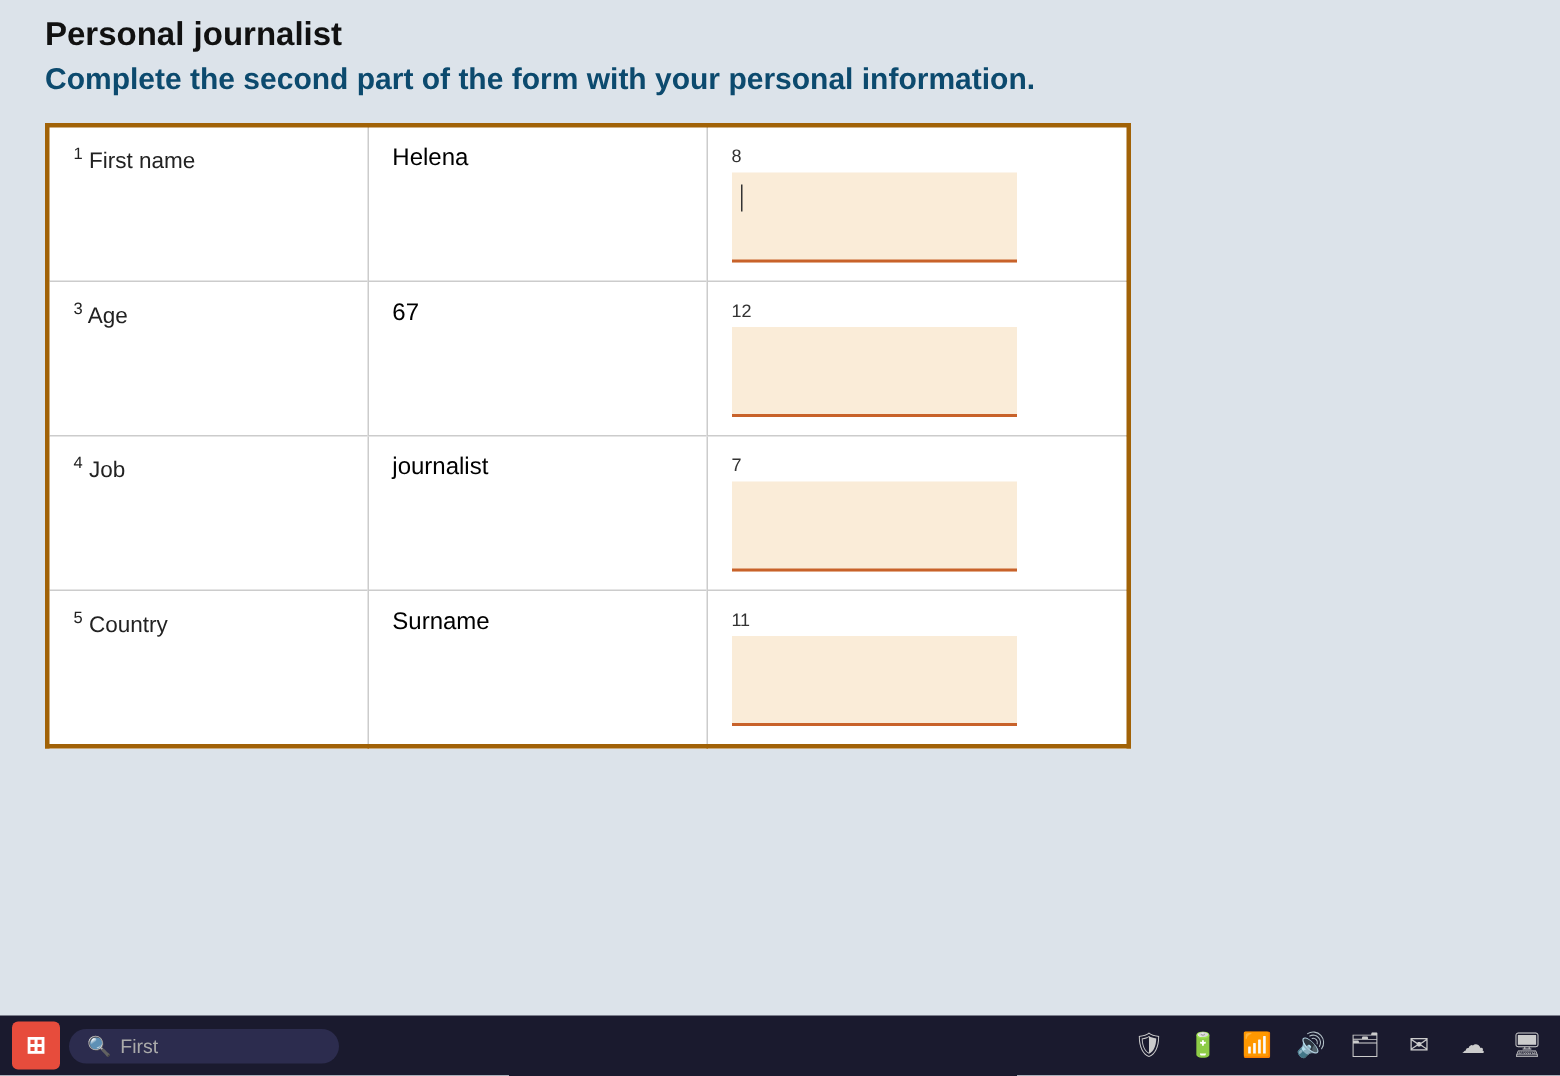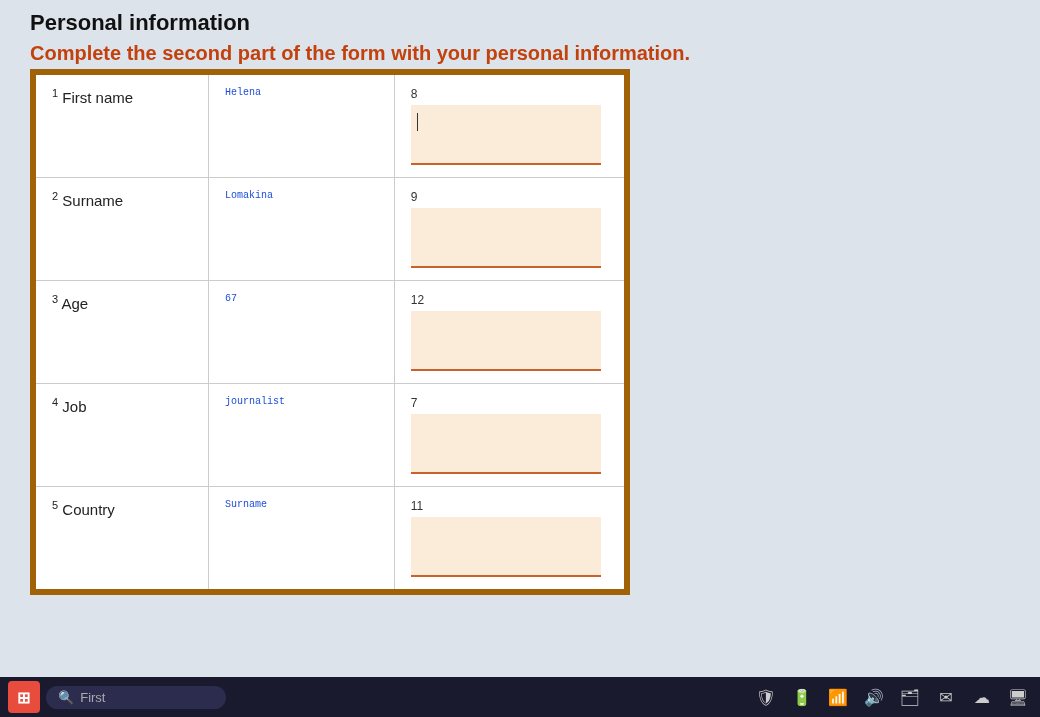--- a/index.html
+++ b/index.html
@@ -21,29 +21,29 @@
     .page-title {
       font-size: 22px;
       font-weight: bold;
       color: #111;
       margin-bottom: 6px;
     }
 
     .page-subtitle {
       font-size: 20px;
       font-weight: bold;
-      color: #c2410c;
-      margin-bottom: 4px;
+      color: #0c4a6e;
+      margin-bottom: 17px;
     }
 
     .form-table {
       border-collapse: collapse;
-      width: 600px;
+      width: 724px;
       background: #fff;
-      border: 6px solid #a16207;
+      border: 3px solid #a16207;
     }
 
     .form-table tr {
       border-bottom: 1px solid #ccc;
     }
 
     .form-table td {
       padding: 12px 16px;
       vertical-align: top;
       border-right: 1px solid #ccc;
@@ -55,23 +55,22 @@
       color: #222;
     }
 
     .col-label sup {
       font-size: 11px;
       vertical-align: super;
     }
 
     .col-value {
       width: 180px;
-      font-size: 10px;
-      color: #1d4ed8;
-      font-family: Liberation Mono, monospace;
+      font-size: 16px;
+      color: #000000;
     }
 
     .col-input {
       width: 210px;
       border-right: none;
       padding: 4px 8px;
     }
 
     .field-number {
       font-size: 12px;
@@ -157,39 +156,31 @@
       align-items: center;
       justify-content: center;
       color: #ccc;
       font-size: 16px;
     }
   </style>
 </head>
 <body>
 
 <div class="page-content">
-  <div class="page-title">Personal information</div>
+  <div class="page-title">Personal journalist</div>
   <div class="page-subtitle">Complete the second part of the form with your personal information.</div>
 
   <table class="form-table">
     <tbody id="form-body">
     <tr>
           <td class="col-label"><sup>1</sup> First name</td>
           <td class="col-value">Helena</td>
           <td class="col-input">
             <div class="field-number">8</div>
             <div class="input-box"><span class="input-cursor"></span></div>
-          </td>
-        </tr>
-        <tr>
-          <td class="col-label"><sup>2</sup> Surname</td>
-          <td class="col-value">Lomakina</td>
-          <td class="col-input">
-            <div class="field-number">9</div>
-            <div class="input-box"></div>
           </td>
         </tr>
         <tr>
           <td class="col-label"><sup>3</sup> Age</td>
           <td class="col-value">67</td>
           <td class="col-input">
             <div class="field-number">12</div>
             <div class="input-box"></div>
           </td>
         </tr>

